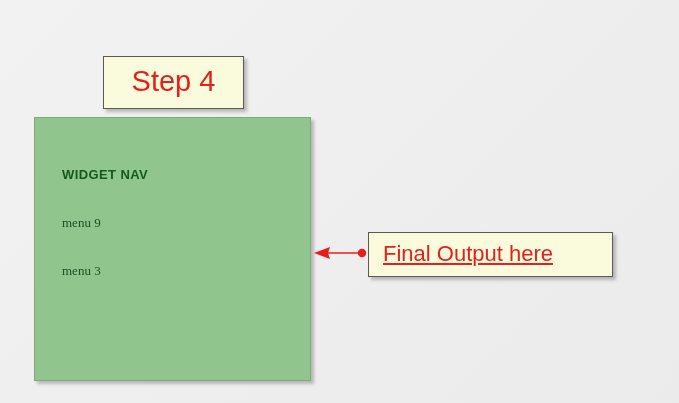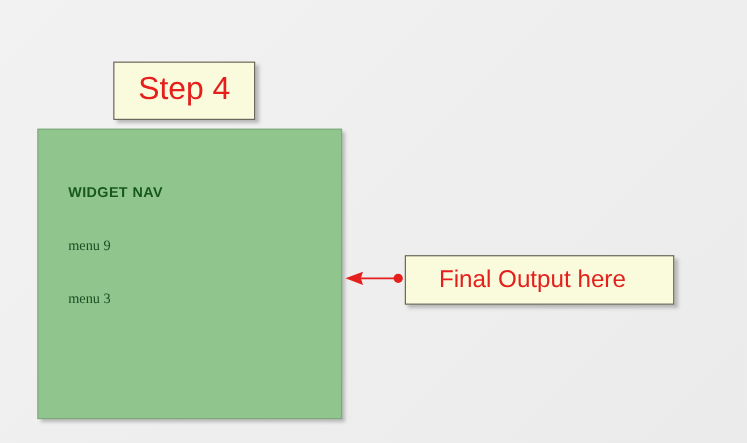--- a/index.html
+++ b/index.html
@@ -67,43 +67,44 @@
     box-sizing: border-box;
     box-shadow: 3px 3px 3px rgba(130,130,130,0.5);
     color: #e41f1c;
     display: flex;
     align-items: center;
     white-space: nowrap;
   }
   .callout-step4 {
     left: 103px;
     top: 56px;
-    width: 129px;
+    width: 141px;
     height: 53px;
     justify-content: center;
   }
   .callout-step4 .callout-text {
     font-family: "Liberation Sans", sans-serif;
     font-size: 29px;
     line-height: 1;
     padding-bottom: 3px;
   }
   .callout-final {
     left: 368px;
     top: 232px;
     width: 245px;
     height: 45px;
     justify-content: flex-start;
   }
   .callout-final .callout-text {
     font-family: "Liberation Sans", sans-serif;
     font-size: 22px;
     line-height: 1;
-    padding-left: 30px;
+    padding-left: 14px;
     padding-bottom: 2px;
+    text-decoration: underline;
   }
 
   
   .connector {
     position: absolute;
     left: 306px;
     top: 240px;
     width: 66px;
     height: 26px;
     overflow: visible;

